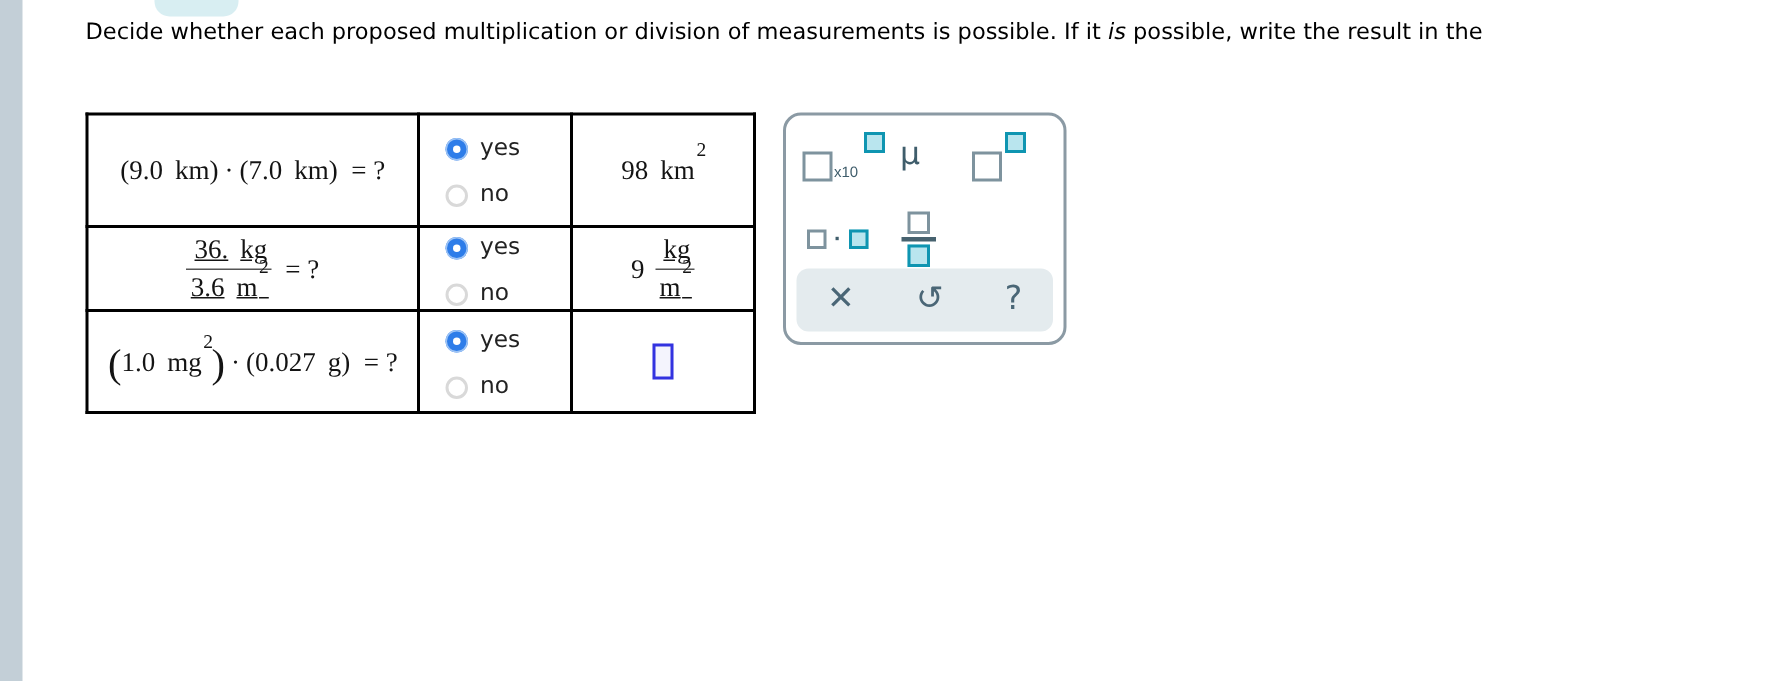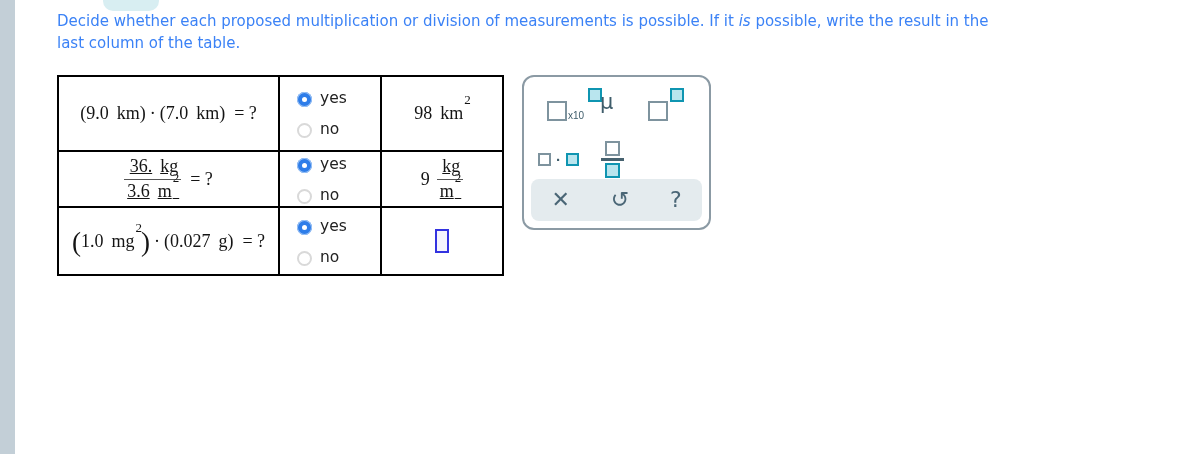--- a/index.html
+++ b/index.html
@@ -4,21 +4,21 @@
 <style>
   * { box-sizing: border-box; }
   html,body { margin:0; padding:0; }
   body {
     width:1192px; height:454px; position:relative; background:#ffffff;
     font-family:"DejaVu Sans", sans-serif; overflow:hidden; color:#1a1a1a;
   }
   .sidebar-strip { position:absolute; left:0; top:0; width:15px; height:454px; background:#c3cfd7; }
   .tab-remnant { position:absolute; left:103px; top:0; width:56px; height:11px; background:#d8eef2; border-radius:0 0 10px 10px; }
 
-  .instructions { position:absolute; left:57px; top:10px; margin:0; font-size:15px; line-height:22px; color:#3b82f6; }
+  .instructions { position:absolute; left:57px; top:10px; margin:0; font-size:15px; line-height:22px; color:#000000; }
   .instructions em { font-style:italic; }
 
   
   .measure-table { position:absolute; left:57px; top:75px; border-collapse:collapse; table-layout:fixed; }
   .measure-table td, .measure-table th { border:2px solid #000; padding:0; vertical-align:middle; }
   .measure-table th { font-size:15.5px; font-weight:bold; text-align:center; line-height:1.35; }
   .measure-table tr:nth-child(1) { height:75px; }
   .measure-table tr:nth-child(2) { height:56px; }
   .measure-table tr:nth-child(3) { height:68px; }
   .measure-table tr:nth-child(4) { height:84px; }
@@ -51,21 +51,21 @@
   .palette { position:absolute; left:522px; top:75px; width:189px; height:155px; background:#fff;
              border:2px solid #8b9aa4; border-radius:12px; }
   .pal-btn { position:absolute; background:none; border:none; padding:0; cursor:pointer; }
   .sq { display:inline-block; background:#fff; border:2px solid #7e939e; }
   .sq.teal { background:#b9e5ee; border-color:#0f95b1; }
   .sq.base { width:20px; height:20px; }
   .sq.supsq { width:14px; height:14px; }
   .sq.sm { width:13px; height:13px; }
   .sq.f { width:15px; height:15px; }
 
-  .sci-btn { left:23px; top:11px; width:58px; height:36px; }
+  .sci-btn { left:11px; top:11px; width:58px; height:36px; }
   .sci-btn .sq.base { position:absolute; left:0; bottom:3px; }
   .sci-btn .x10-label { position:absolute; left:21px; bottom:3px; font-size:10px; color:#3f5d6b; }
   .sci-btn .sq.supsq { position:absolute; left:41px; top:0; }
 
   .mu-btn { left:76px; top:13px; font-size:21px; color:#3f5d6b; font-family:"DejaVu Sans", sans-serif; }
 
   .exp-btn { right:23px; top:11px; width:38px; height:36px; }
   .exp-btn .sq.base { position:absolute; left:0; bottom:3px; }
   .exp-btn .sq.supsq { position:absolute; left:22px; top:0; }
 
@@ -79,21 +79,21 @@
                  border-radius:8px; display:flex; align-items:center; justify-content:space-around; }
   .action-btn { background:none; border:none; padding:0 10px; font-size:22px; color:#4a6676;
                 cursor:pointer; font-family:"DejaVu Sans", sans-serif; line-height:1; }
 </style>
 </head>
 <body>
 
 <div class="sidebar-strip"></div>
 <div class="tab-remnant"></div>
 
-<p class="instructions"><span>Decide whether each proposed multiplication or division of measurements is possible. If it </span><em>is</em><span> possible, write the result in the</span><br><span>last column of the table.</span></p>
+<p class="instructions"><span>Decide whether each proposed multiplication or division of measurements is possible. If it </span><em>is</em><span> possible, write the result in the</span><br></p>
 
 <table class="measure-table">
   <colgroup>
       <col style="width:221px">
       <col style="width:102px">
       <col style="width:122px">
     </colgroup>
   <tbody>
 
   <tr>

